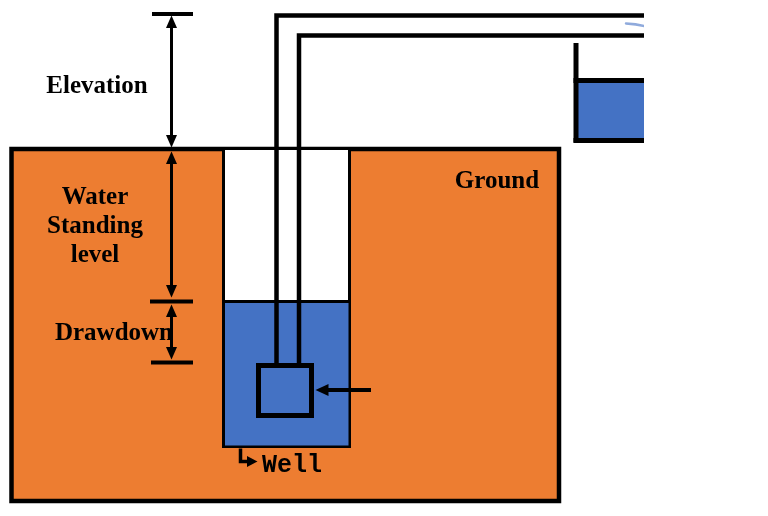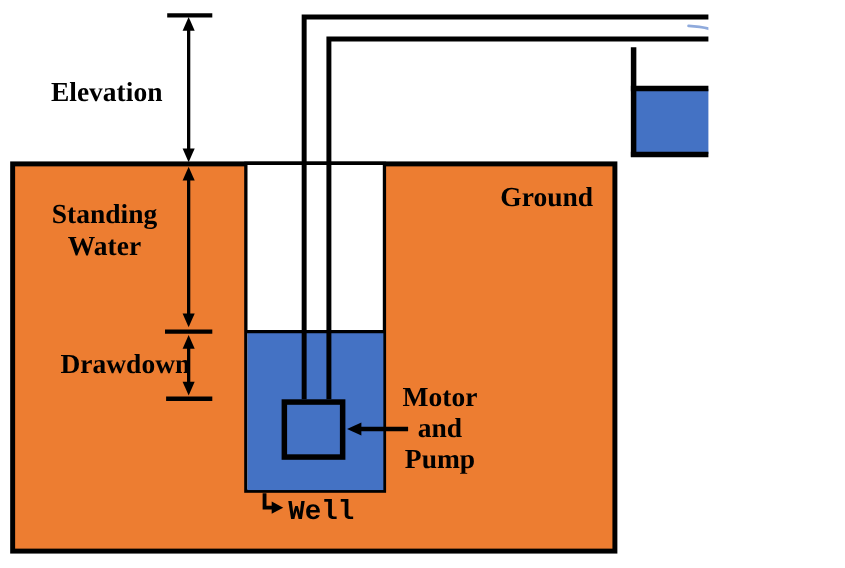--- a/index.html
+++ b/index.html
@@ -90,30 +90,26 @@
 
     <g>
       <path class="ln w35" d="M240.5,448.5 L240.5,461.5 L249,461.5"></path>
       <polygon class="head" points="257.5,461.5 247,456 247,467"></polygon>
     </g>
   </svg>
 
   <div class="lbl" style="left:17px;top:71px;width:160px;">Elevation</div>
 
   <div class="lbl lh29" style="left:20px;top:181px;width:150px;">
+    <div>Water</div>
     <div>Standing</div>
-    <div>Water</div>
+    <div>level</div>
   </div>
 
   <div class="lbl" style="left:23px;top:318px;width:150px;text-align:right;">Drawdown</div>
 
   <div class="lbl" style="left:417px;top:166px;width:160px;">Ground</div>
 
-  <div class="lbl" style="left:345px;top:348px;width:110px;">
-    <div>Motor</div>
-    <div>and</div>
-    <div>Pump</div>
-  </div>
 
   <div class="lbl left" style="left:262px;top:452px;width:80px;">Well</div>
 
 
 </div>
 
 </body></html>

